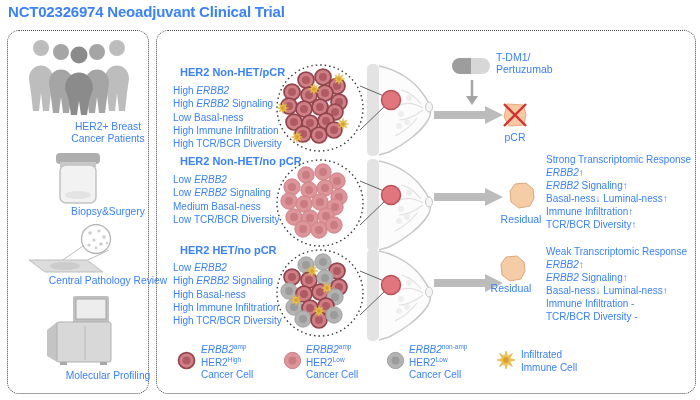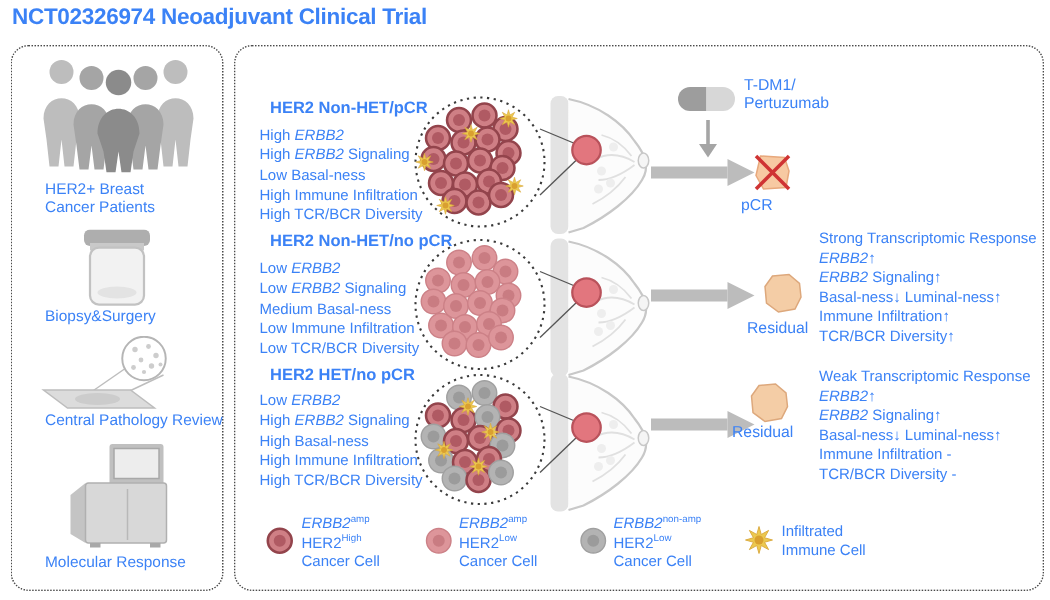--- a/index.html
+++ b/index.html
@@ -7,23 +7,23 @@
           font-family:"Liberation Sans",sans-serif;color:#3b82f6;overflow:hidden;}
   .abs{position:absolute;}
   .box-dotted{border:1.6px dotted #4a4a4a;border-radius:12px;box-sizing:border-box;}
   .page-title{font-size:15px;font-weight:bold;letter-spacing:-0.2px;white-space:nowrap;}
   .row-header{font-size:11px;font-weight:bold;white-space:nowrap;padding-left:17px;}
   .feat{font-size:10px;line-height:13.3px;white-space:nowrap;}
   .resp{font-size:10px;line-height:13px;white-space:nowrap;}
   .resp-title{font-weight:normal;}
   i{font-style:italic;margin-top:39px;}
   sup{font-size:6.5px;vertical-align:super;line-height:0;}
-  .sidebar-label{font-size:10.3px;text-align:left;line-height:12px;width:156px;left:7px;padding-left:23px;}
+  .sidebar-label{font-size:10.3px;text-align:center;line-height:12px;width:156px;left:7px;padding-left:23px;}
   .legend-text{font-size:10px;line-height:12.6px;white-space:nowrap;}
-  .outcome-label{font-size:10.5px;}
+  .outcome-label{font-size:10.5px;text-align:center;}
   .treatment-label{font-size:10.5px;line-height:11.5px;white-space:nowrap;}
 </style>
 </head>
 <body>
 
 <div class="canvas">
 
   <svg width="0" height="0" style="position:absolute" aria-hidden="true">
     <defs>
       <symbol id="cell1" viewBox="0 0 20 20">
@@ -114,21 +114,21 @@
 
   <svg class="abs" style="left:43px;top:296px" width="72" height="70" viewBox="0 0 72 70">
     <rect x="30" y="0" width="36" height="28" rx="2" fill="#c0c0c0"></rect>
     <rect x="33" y="3" width="30" height="20" fill="#ededed" stroke="#a8a8a8" stroke-width="1"></rect>
     <polygon points="4,34 14,26 14,66 4,60" fill="#c4c4c4"></polygon>
     <rect x="14" y="26" width="54" height="40" rx="2" fill="#d8d8d8" stroke="#b0b0b0" stroke-width="1"></rect>
     <line x1="42" y1="30" x2="42" y2="64" stroke="#b8b8b8" stroke-width="1"></line>
     <rect x="17" y="66" width="7" height="3" fill="#a8a8a8"></rect>
     <rect x="57" y="66" width="7" height="3" fill="#a8a8a8"></rect>
   </svg>
-  <div class="abs sidebar-label" style="top:370px">Molecular Response</div>
+  <div class="abs sidebar-label" style="top:370px">Molecular Profiling</div>
 
   <div class="abs box-dotted" style="left:156px;top:30px;width:540px;height:364px"></div>
 
   <div class="abs row-header" style="left:163px;top:66px">HER2 Non-HET/pCR</div>
   <div class="abs" style="left:173px;top:84px">
     <div class="feat"><span>High </span><i>ERBB2</i><span></span></div>
     <div class="feat"><span>High </span><i>ERBB2</i><span> Signaling</span></div>
     <div class="feat"><span>Low Basal-ness</span><i></i><span></span></div>
     <div class="feat"><span>High Immune Infiltration</span><i></i><span></span></div>
     <div class="feat"><span>High TCR/BCR Diversity</span><i></i><span></span></div>
@@ -189,21 +189,20 @@
     <line x1="4" y1="4" x2="26" y2="26" stroke="#cf3333" stroke-width="2.4"></line>
     <line x1="26" y1="4" x2="4" y2="26" stroke="#cf3333" stroke-width="2.4"></line>
   </svg>
   <div class="abs outcome-label" style="left:494px;top:131px;width:42px">pCR</div>
 
   <div class="abs row-header" style="left:163px;top:155px">HER2 Non-HET/no pCR</div>
   <div class="abs" style="left:173px;top:173px">
     <div class="feat"><span>Low </span><i>ERBB2</i><span></span></div>
     <div class="feat"><span>Low </span><i>ERBB2</i><span> Signaling</span></div>
     <div class="feat"><span>Medium Basal-ness</span><i></i><span></span></div>
-    <div class="feat"><span>Low Immune Infiltration</span><i></i><span></span></div>
     <div class="feat"><span>Low TCR/BCR Diversity</span><i></i><span></span></div>
   </div>
 
   <svg class="abs" style="left:270px;top:157px" width="175" height="97" viewBox="0 0 175 97">
     <use href="#breast" x="95" y="0" width="75" height="96"></use>
     <circle cx="50" cy="46" r="43" fill="#ffffff" stroke="#3a3a3a" stroke-width="1.4" stroke-dasharray="1.5 3"></circle>
     <line x1="90" y1="24" x2="114" y2="34" stroke="#555555" stroke-width="0.9"></line>
     <line x1="90" y1="68" x2="115" y2="44" stroke="#555555" stroke-width="0.9"></line>
     <g>
       <use href="#cell2" x="26.5" y="8.5" width="19" height="19"></use>

